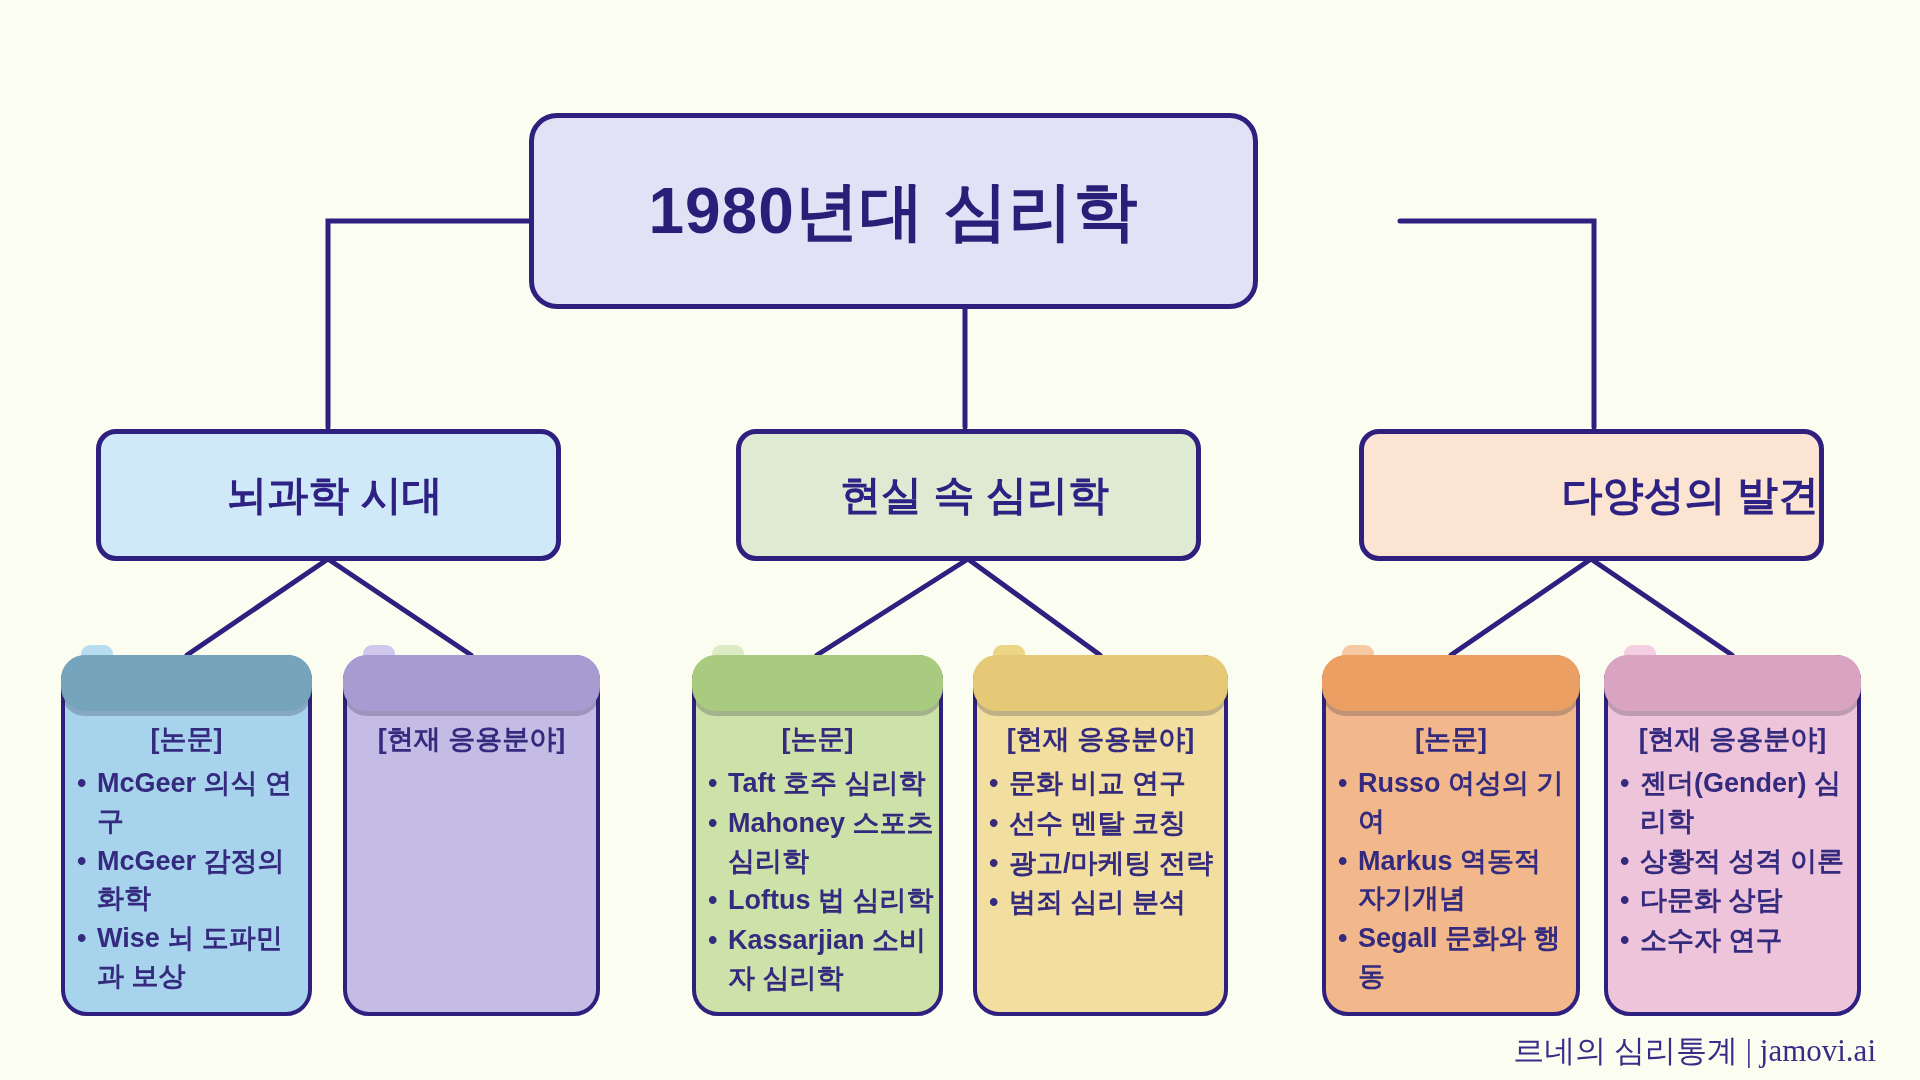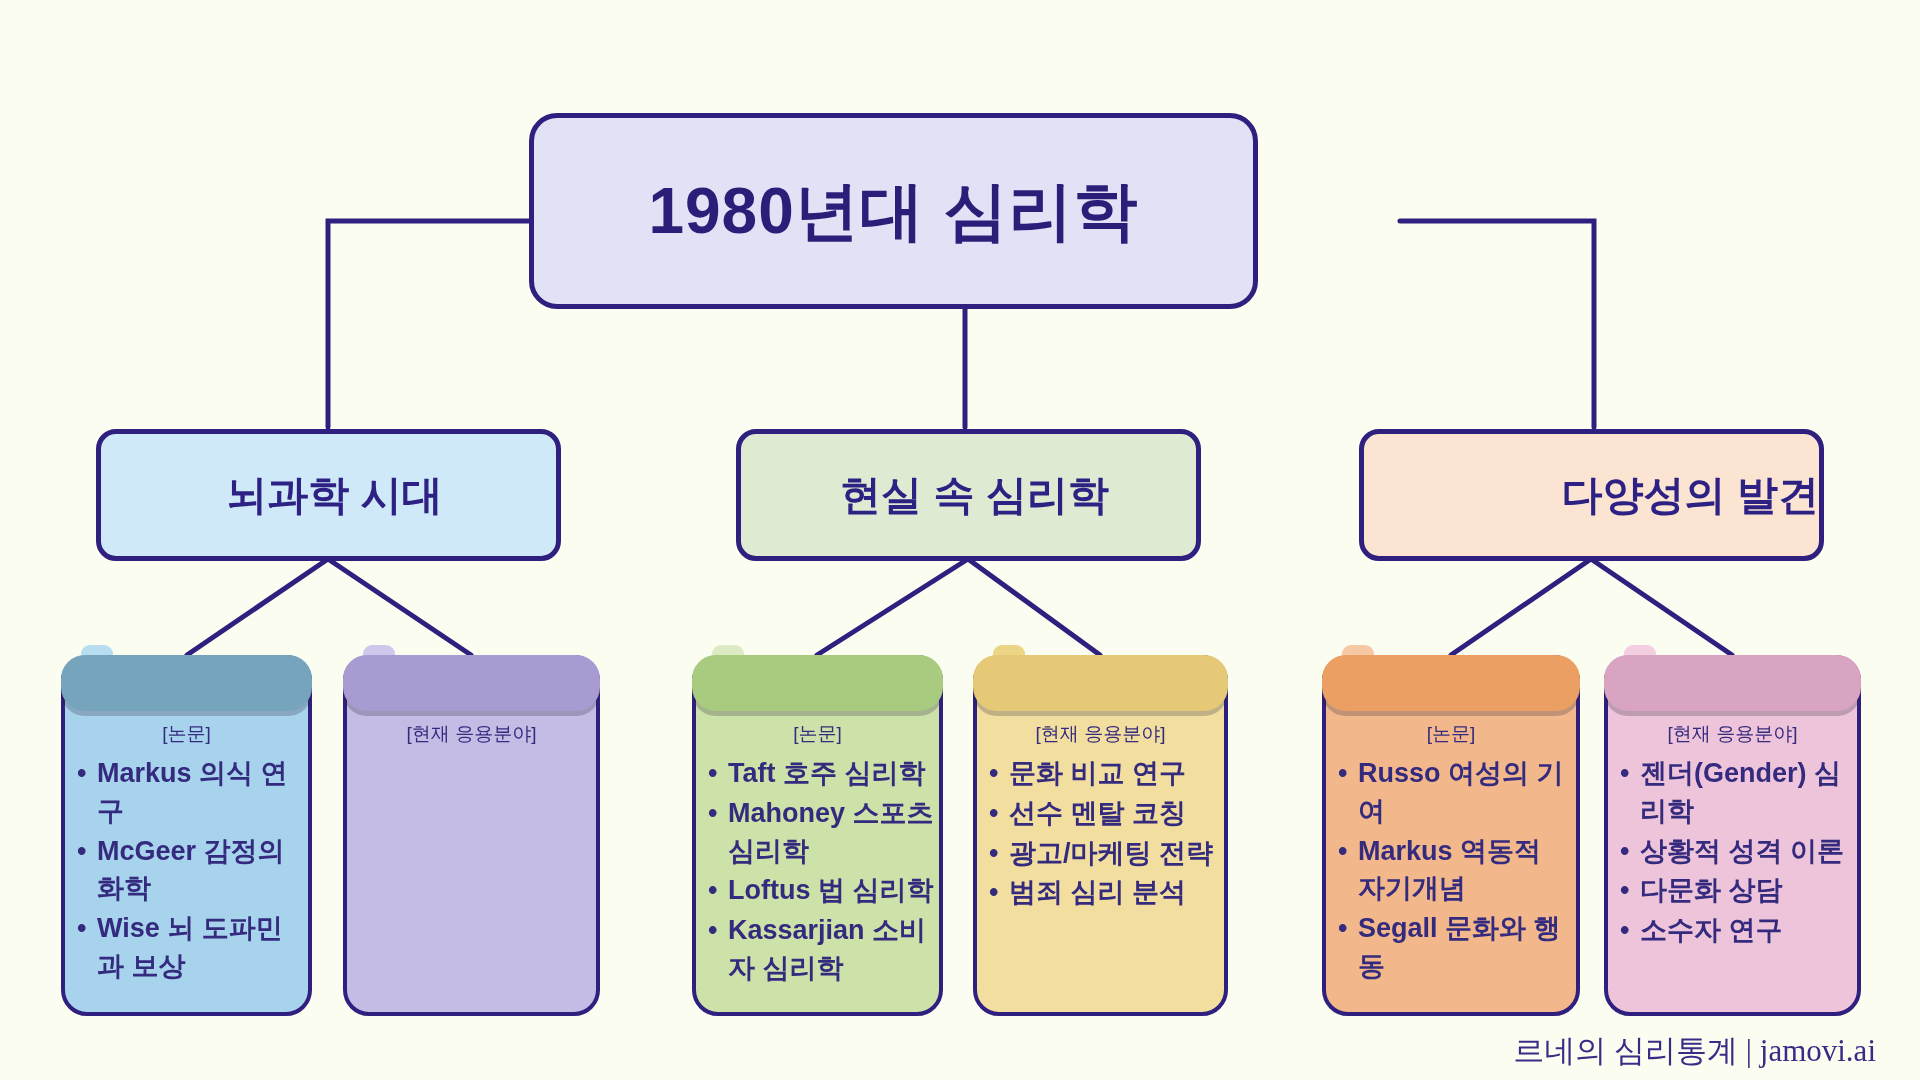--- a/index.html
+++ b/index.html
@@ -46,21 +46,21 @@
   }
   .card .card-top{
     position:absolute;top:-4px;left:-4px;right:-4px;height:56px;
     border-radius:24px;z-index:2;
     box-shadow:0 5px 0 rgba(45,35,60,0.25);
   }
   .card .card-body{
     position:relative;z-index:3;margin-top:62px;
   }
   .card .card-header{
-    text-align:center;font-size:19px;font-weight:400;margin:10px 0 8px;
+    text-align:center;font-size:27px;font-weight:700;margin:10px 0 8px;
   }
   .card ul{
     list-style:none;margin:0;padding:0 4px 0 10px;
   }
   .card li{
     position:relative;padding-left:22px;
     font-size:27px;font-weight:700;line-height:1.4;
     margin-bottom:2px;
   }
   .card li::before{
@@ -116,21 +116,21 @@
 <div class="branch b3">
   <span class="branch-label">다양성의 발견</span>
 </div>
 
 <div class="card c1">
   <div class="clip"></div>
   <div class="card-top"></div>
   <div class="card-body">
     <div class="card-header">[논문]</div>
     <ul>
-      <li>Markus 의식 연구</li>
+      <li>McGeer 의식 연구</li>
       <li>McGeer 감정의 화학</li>
       <li>Wise 뇌 도파민과 보상</li>
     </ul>
   </div>
 </div>
 
 <div class="card c2">
   <div class="clip"></div>
   <div class="card-top"></div>
   <div class="card-body">

